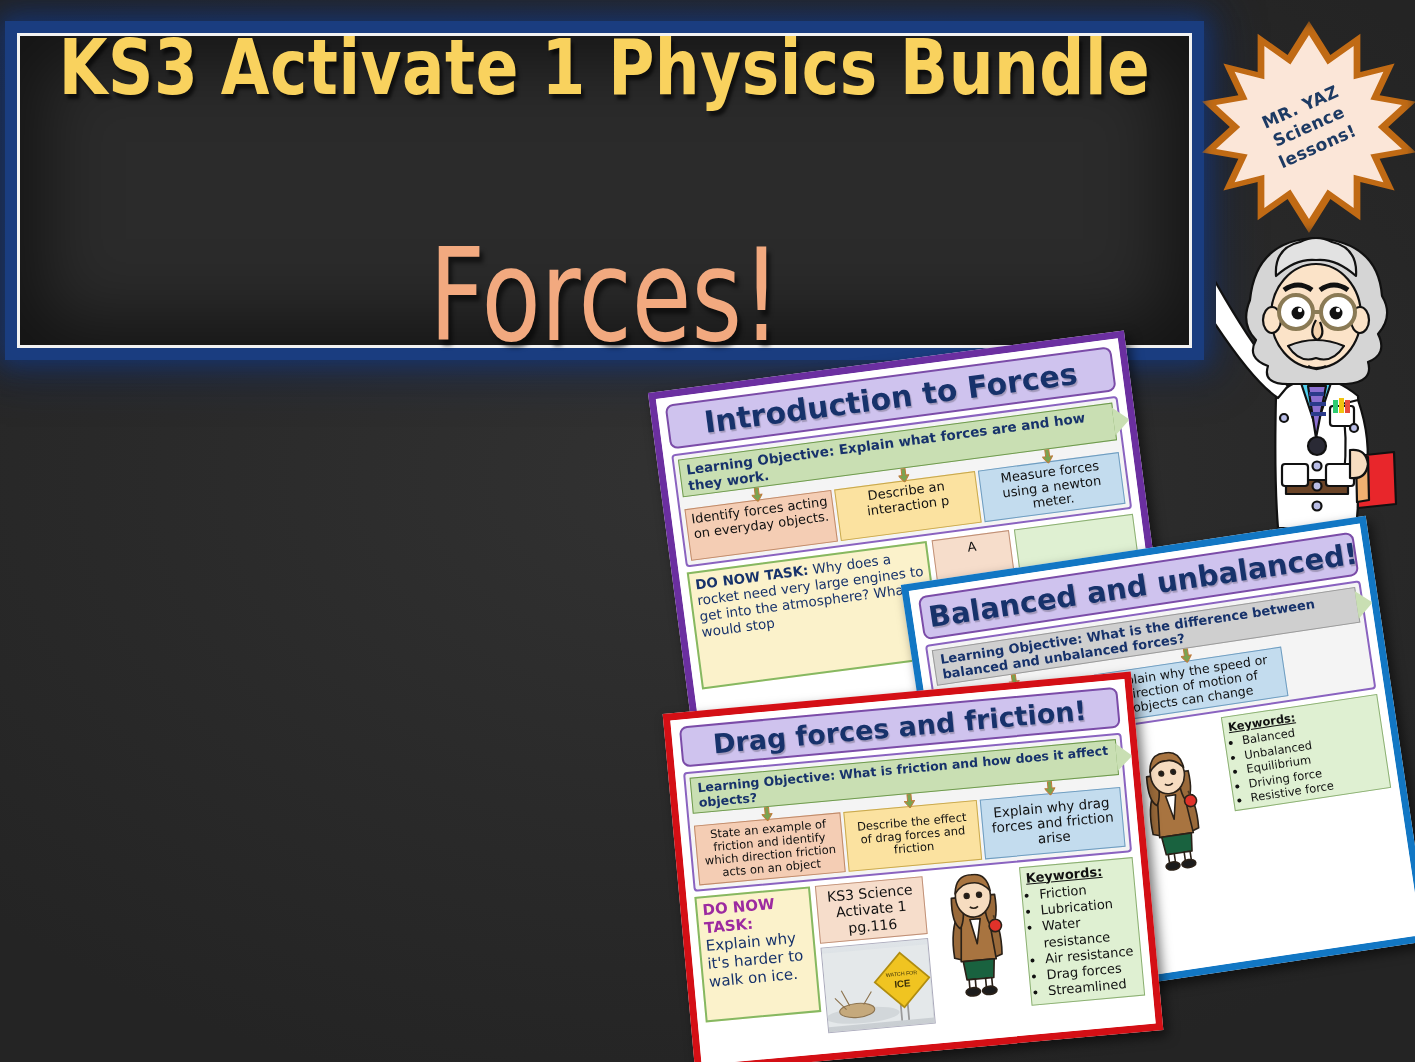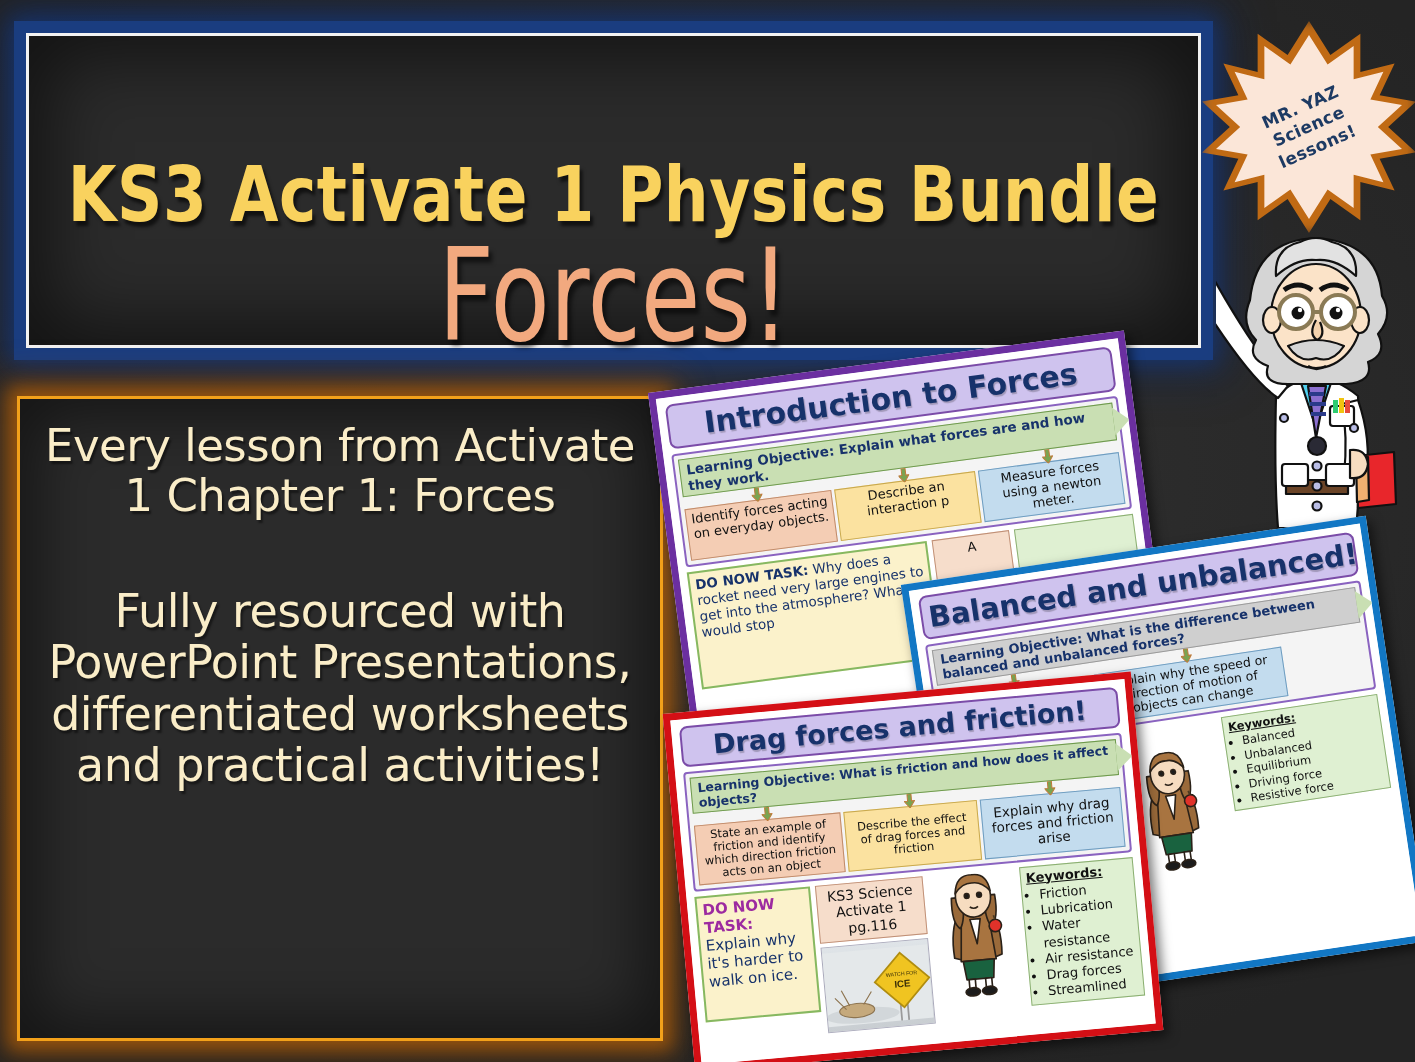--- a/index.html
+++ b/index.html
@@ -10,30 +10,30 @@
   #stage{
     position:relative;
     width:1415px;height:1062px;
     overflow:hidden;
     background:
       radial-gradient(ellipse 70% 60% at 50% 45%, #323232 0%, #2a2a2a 55%, #242424 100%);
   }
 
   
   #title-panel{
-    position:absolute;left:26px;top:33px;width:1169px;height:309px;
+    position:absolute;left:17px;top:33px;width:1169px;height:309px;
     background:#2b2b2b;
     border:3px solid #f2f2f2;
     box-shadow:
       0 0 0 12px rgba(26,62,130,.95),
       0 0 22px 16px rgba(22,56,124,.75),
       0 0 44px 26px rgba(16,42,100,.45),
       inset 0 0 70px 22px rgba(0,0,0,.55);
     display:flex;flex-direction:column;
-    align-items:center;justify-content:flex-end;
+    align-items:center;justify-content:space-between;
     gap:0;
   }
   .t-line1{
     font-family:"DejaVu Sans", sans-serif;
     font-size:63px;font-weight:700;
     color:#f9d25e;
     letter-spacing:.5px;
     text-shadow:3px 4px 3px rgba(0,0,0,.6);
     white-space:nowrap;
     transform:scaleY(1.22);
@@ -264,24 +264,20 @@
 </head>
 <body>
 
 <div id="stage">
 
   <div id="title-panel">
     <div class="t-line1">KS3 Activate 1 Physics Bundle</div>
     <div class="t-line2">Forces!</div>
   </div>
 
-  <div id="desc-panel">
-    <div class="desc-block">Every lesson from Activate 1 Chapter 1: Forces</div>
-    <div class="desc-block second">Fully resourced with PowerPoint Presentations, differentiated worksheets and practical activities!</div>
-  </div>
 
   <div id="badge">
     <div class="glow"></div>
     <div class="star"></div>
     <div class="btxt">
       <span>MR. YAZ</span>
       <span>Science</span>
       <span>lessons!</span>
     </div>
   </div>

